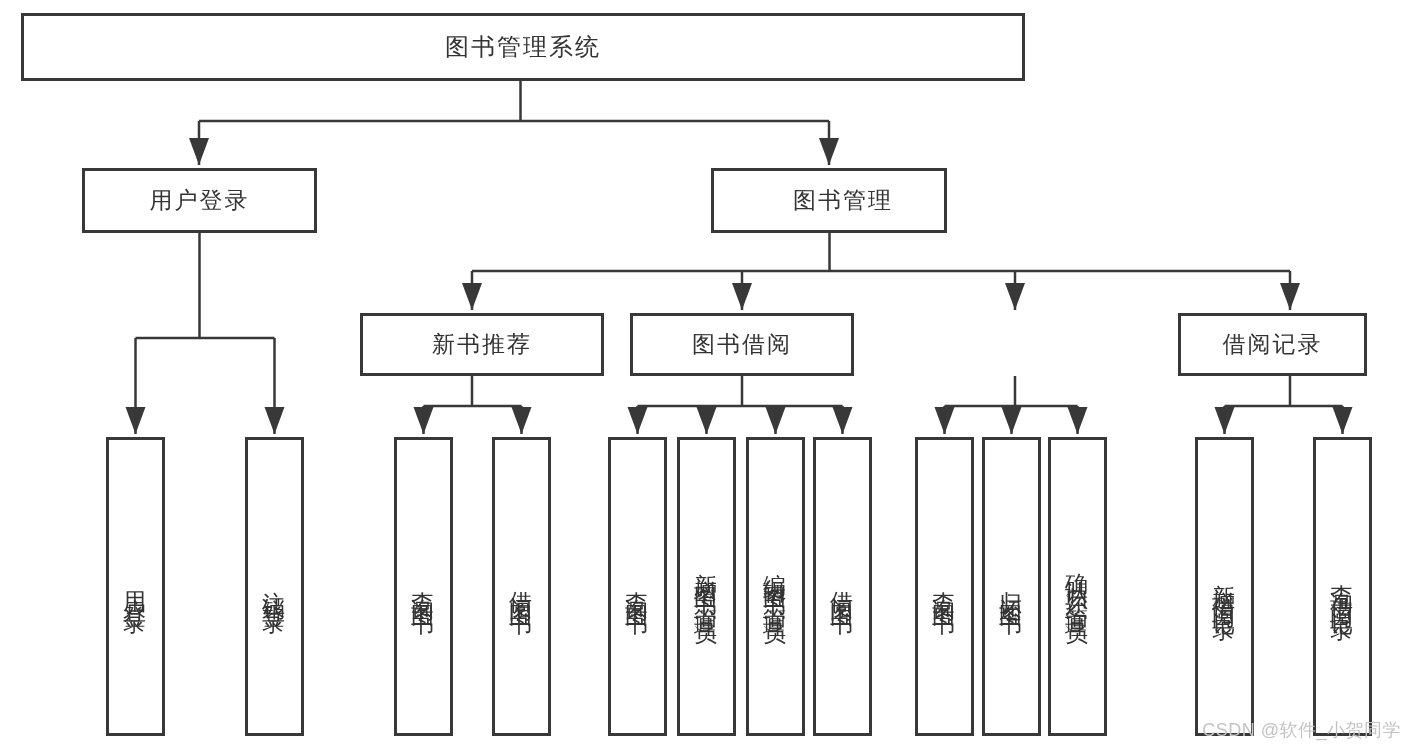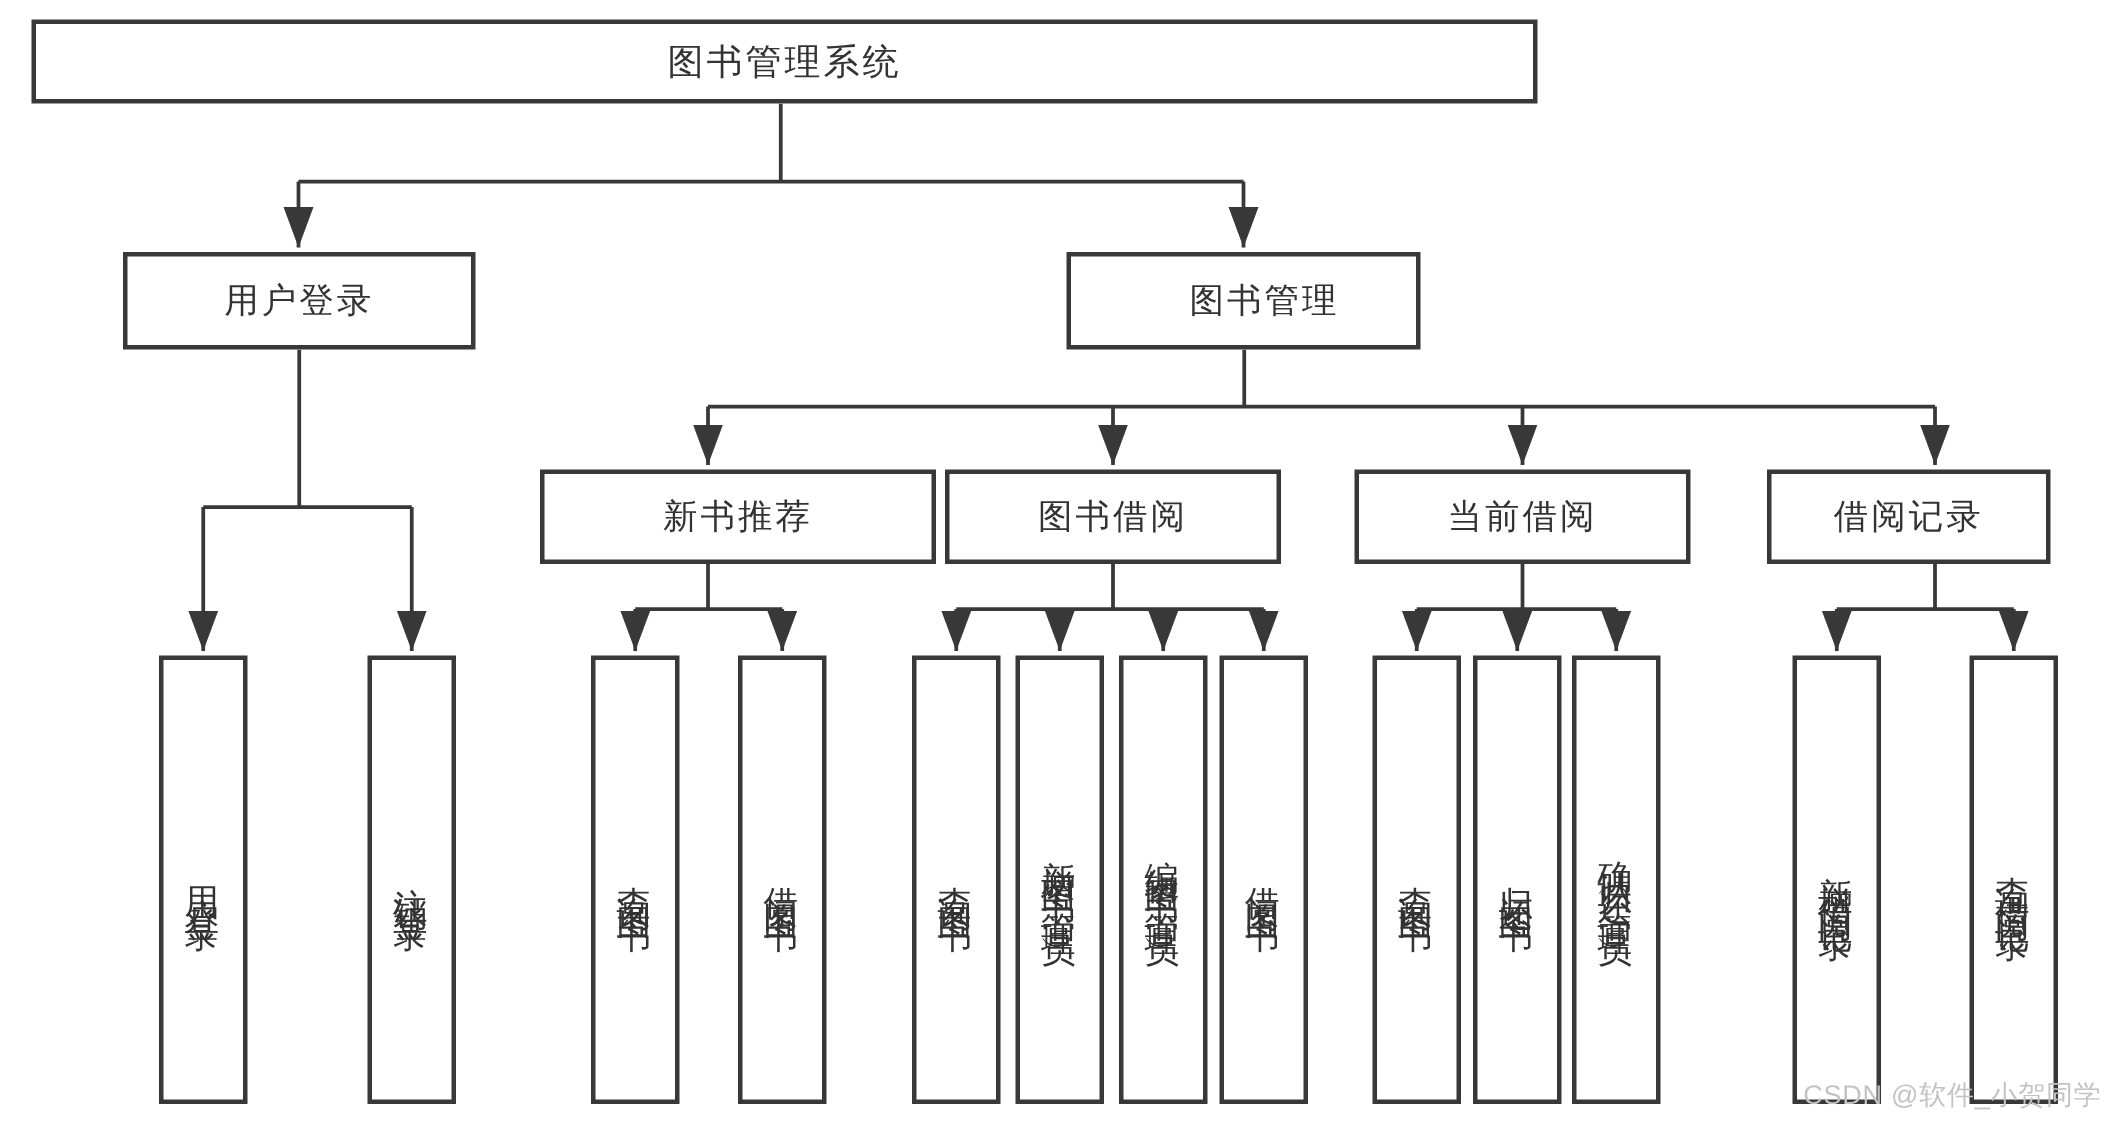--- a/index.html
+++ b/index.html
@@ -65,28 +65,27 @@
       <path d="M944.5,406 V434" marker-end="url(#arrow)"></path>
       <path d="M1011.5,406 V434" marker-end="url(#arrow)"></path>
       <path d="M1077.5,406 V434" marker-end="url(#arrow)"></path>
 
       <path d="M1290,376 V406 M1224.5,406 H1342.5"></path>
       <path d="M1224.5,406 V434" marker-end="url(#arrow)"></path>
       <path d="M1342.5,406 V434" marker-end="url(#arrow)"></path>
     </g>
   </svg>
 
-  <div class="box title" style="left:21px;top:13px;width:1004px;height:56px;">图书管理系统</div>
+  <div class="box title" style="left:21px;top:13px;width:1004px;height:68px;">图书管理系统</div>
 
   <div class="box" style="left:82px;top:168px;width:235px;height:65px;">用户登录</div>
   <div class="box" style="left:711px;top:168px;width:236px;height:65px;padding-left:28px;">图书管理</div>
 
-  <div class="box" style="left:360px;top:313px;width:264px;height:63px;">新书推荐</div>
+  <div class="box" style="left:360px;top:313px;width:244px;height:63px;">新书推荐</div>
   <div class="box" style="left:630px;top:313px;width:224px;height:63px;">图书借阅</div>
-  <div class="box" style="left:903px;top:313px;width:224px;height:63px;">当前借阅</div>
   <div class="box" style="left:1178px;top:313px;width:189px;height:63px;">借阅记录</div>
 
   <div class="box leaf" style="left:106px;top:437px;width:59px;height:299px;">用户登录</div>
   <div class="box leaf" style="left:245px;top:437px;width:59px;height:299px;">注销登录</div>
 
   <div class="box leaf" style="left:394px;top:437px;width:59px;height:299px;">查询图书</div>
   <div class="box leaf" style="left:492px;top:437px;width:59px;height:299px;">借阅图书</div>
 
   <div class="box leaf" style="left:608px;top:437px;width:59px;height:299px;">查询图书</div>
   <div class="box leaf" style="left:677px;top:437px;width:59px;height:299px;">新增图书（管理员）</div>

